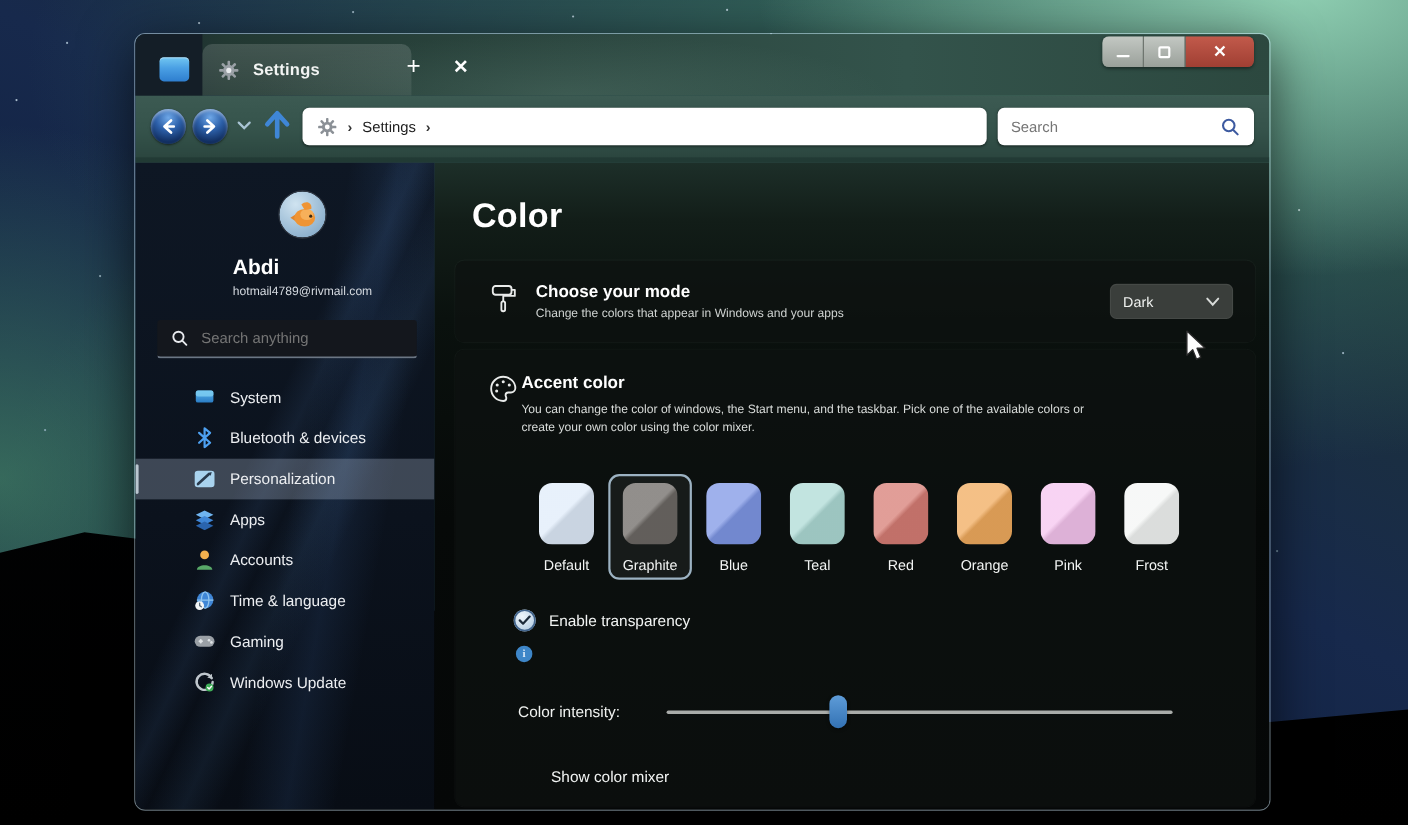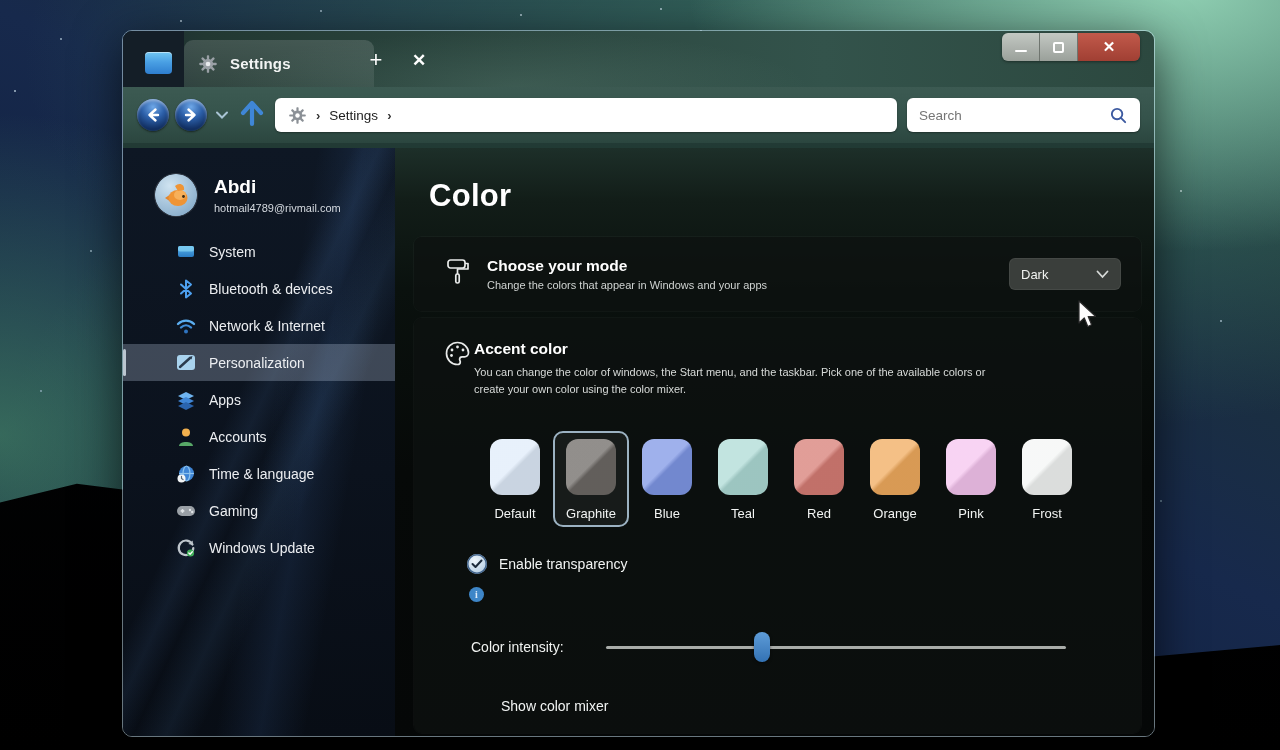--- a/index.html
+++ b/index.html
@@ -76,21 +76,21 @@
 
   
   .body { flex:1; display:flex; min-height:0; }
 
   
   .sidebar { width:272px; flex:0 0 272px; position:relative; overflow:hidden;
     background:
       linear-gradient(115deg, transparent 42%, rgba(90,140,205,0.10) 47%, transparent 52%, rgba(100,160,225,0.09) 58%, transparent 64%),
       linear-gradient(100deg, transparent 52%, rgba(70,120,195,0.13) 64%, transparent 76%),
       linear-gradient(180deg, #0e1724 0%, #0b121d 55%, #080d15 100%); }
-  .user-row { display:flex; align-items:center; gap:17px; padding:26px 0 0 32px; }
+  .user-row { display:flex; align-items:center; gap:17px; padding:26px 0 0 32px;flex-direction:column; }
   .avatar { width:42px; height:42px; border-radius:50%; overflow:hidden; flex:0 0 42px;
     box-shadow:0 0 0 1px rgba(255,255,255,.15); }
   .user-name { color:#fff; font-size:19px; font-weight:600; line-height:1.2; }
   .user-email { color:#d4d9df; font-size:11px; margin-top:3px; }
   .side-search { margin:20px 16px 0 20px; height:35px; background:#14171d; border-radius:3px;
     border-bottom:2px solid #6b7684; display:flex; align-items:center; padding:0 12px; gap:11px; }
   .side-search input { border:none; outline:none; background:transparent; color:#e8eaee; font-size:13.5px;
     flex:1; font-family:"Liberation Sans", sans-serif; }
   .nav-list { margin-top:17px; }
   .nav-item { height:37px; display:flex; align-items:center; gap:13px; padding-left:53px;
@@ -265,20 +265,27 @@
             <circle cx="28.5" cy="22.5" r="1.4" fill="#3a2a16"></circle>
             <path d="M20 12 C24 8 30 10 29 16 L23 17 Z" fill="#ef9434"></path>
           </svg>
         </div>
         <div>
           <div class="user-name">Abdi</div>
           <div class="user-email">hotmail4789@rivmail.com</div>
         </div>
       </div>
 
+      <div class="side-search">
+        <svg width="17" height="17" viewBox="0 0 20 20">
+          <circle cx="8.5" cy="8.5" r="5.5" stroke="#e8eaee" stroke-width="2" fill="none"></circle>
+          <line x1="12.8" y1="12.8" x2="17" y2="17" stroke="#e8eaee" stroke-width="2" stroke-linecap="round"></line>
+        </svg>
+        <input type="text" placeholder="Search anything" style="">
+      </div>
 
       <div class="nav-list">
 
         <div class="nav-item">
           <span class="nav-ico">
             <svg width="20" height="20" viewBox="0 0 20 20">
                 <rect x="2" y="4" width="16" height="11" rx="2" fill="url(#sysg)"></rect>
                 <rect x="2" y="4" width="16" height="5.5" rx="2" fill="#7fd0f2" opacity=".8"></rect>
                 <defs>
                   <linearGradient id="sysg" x1="0" y1="0" x2="0" y2="1">
@@ -293,30 +300,20 @@
 
         <div class="nav-item">
           <span class="nav-ico">
             <svg width="16" height="20" viewBox="0 0 16 20">
                 <path d="M3 5.5 L13 14.5 L8 18.5 L8 1.5 L13 5.5 L3 14.5" stroke="#4da0f0" stroke-width="2" fill="none" stroke-linecap="round" stroke-linejoin="round"></path>
               </svg>
           </span>
           <span>Bluetooth &amp; devices</span>
         </div>
 
-        <div class="nav-item">
-          <span class="nav-ico">
-            <svg width="20" height="16" viewBox="0 0 20 16">
-                <path d="M2 6 C6.5 1.5 13.5 1.5 18 6" stroke="#5caef0" stroke-width="2.4" fill="none" stroke-linecap="round"></path>
-                <path d="M5 9.5 C8 6.6 12 6.6 15 9.5" stroke="#3f8cd8" stroke-width="2.4" fill="none" stroke-linecap="round"></path>
-                <circle cx="10" cy="13.4" r="2" fill="#2f74c0"></circle>
-              </svg>
-          </span>
-          <span>Network &amp; Internet</span>
-        </div>
 
         <div class="nav-item selected">
           <span class="nav-ico">
             <svg width="20" height="17" viewBox="0 0 20 17">
                 <rect x="1" y="1" width="18" height="15" rx="3" fill="#a9d3ee"></rect>
                 <path d="M4 13 L14 4" stroke="#2a3b4d" stroke-width="2.4" stroke-linecap="round"></path>
                 <path d="M13 3 L16.5 2 L15.5 5.5 Z" fill="#2a3b4d"></path>
               </svg>
           </span>
           <span>Personalization</span>

